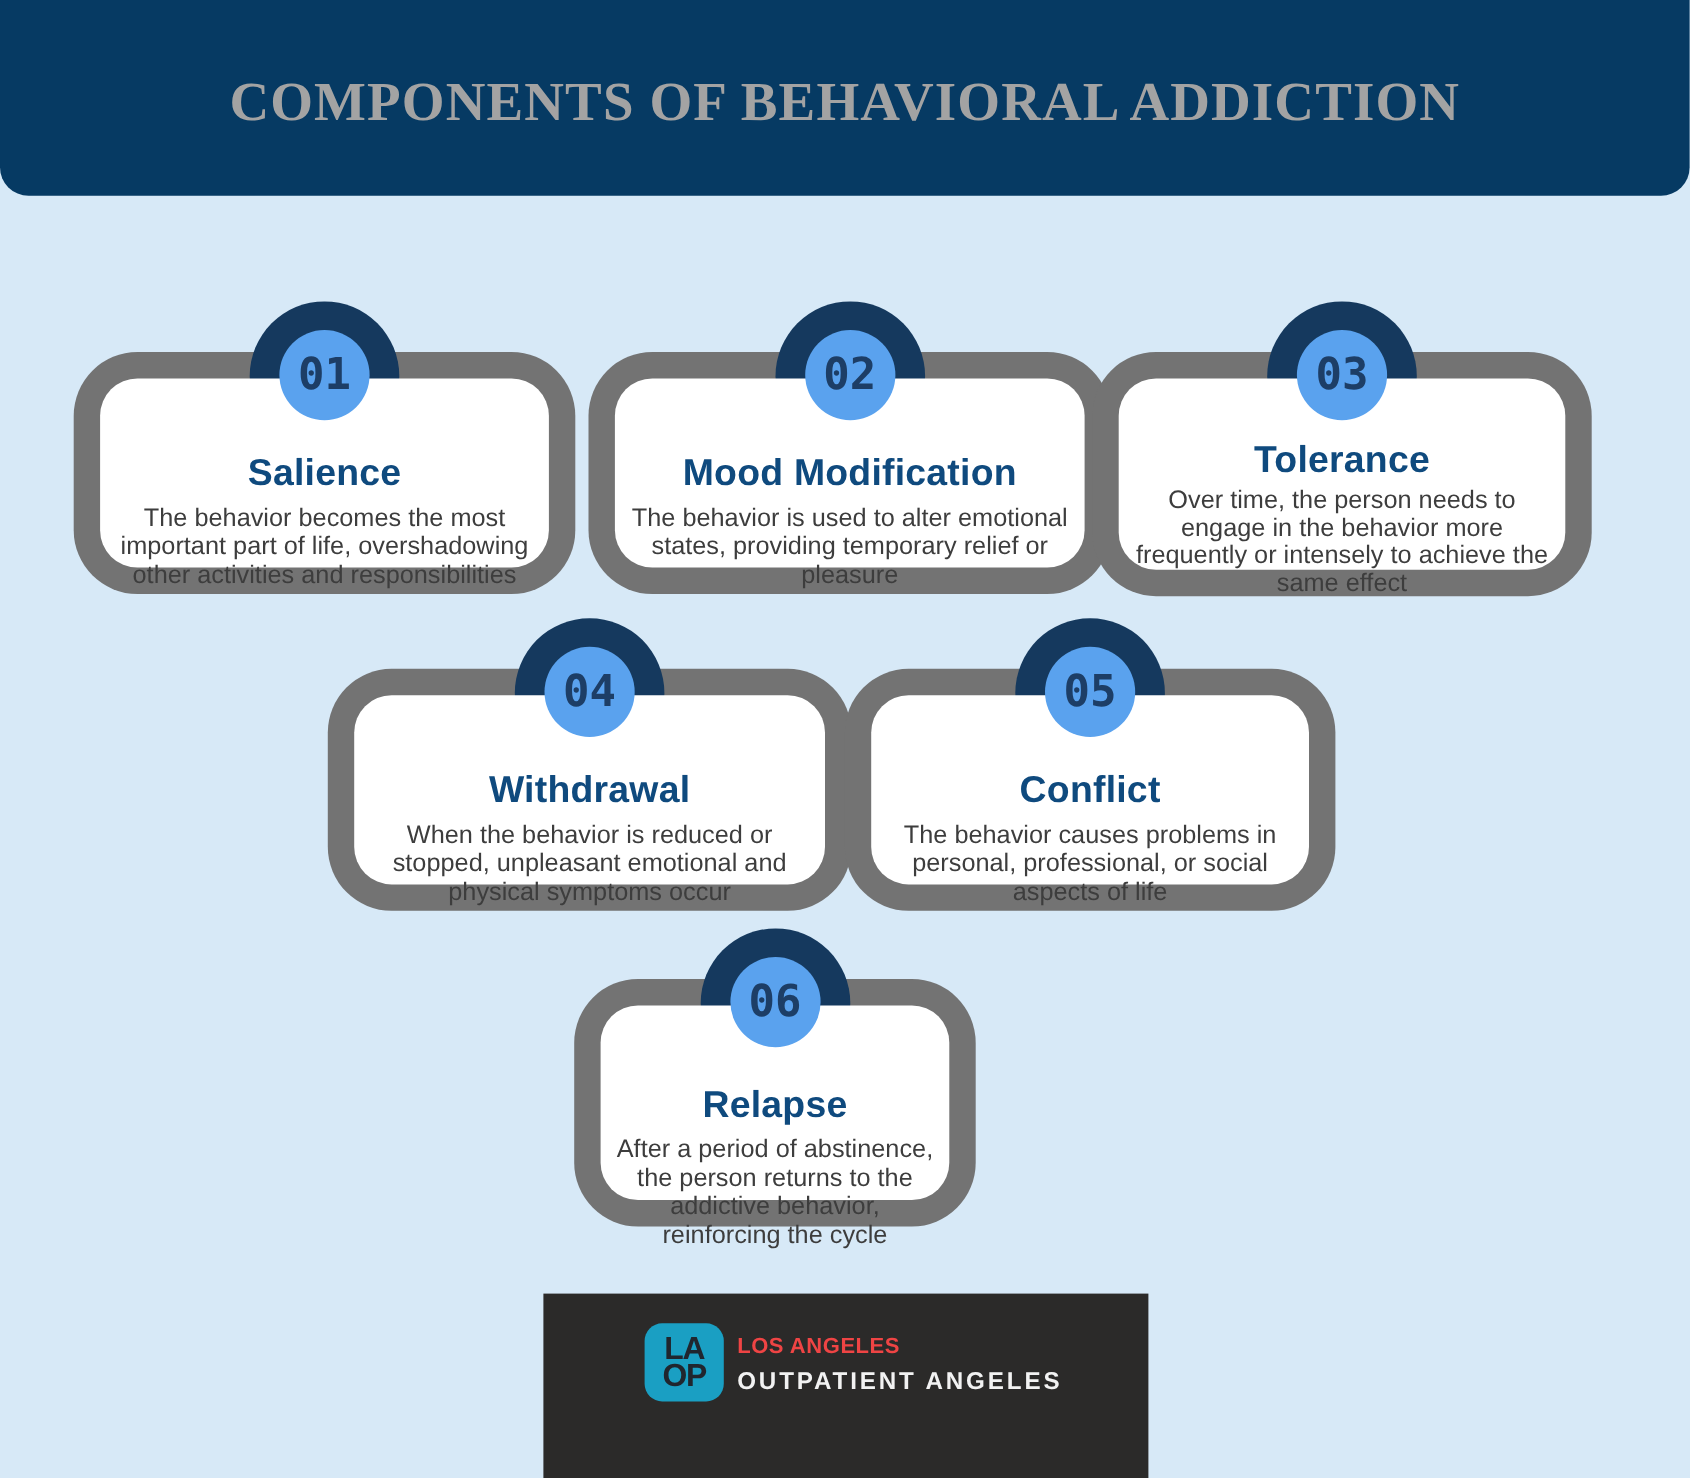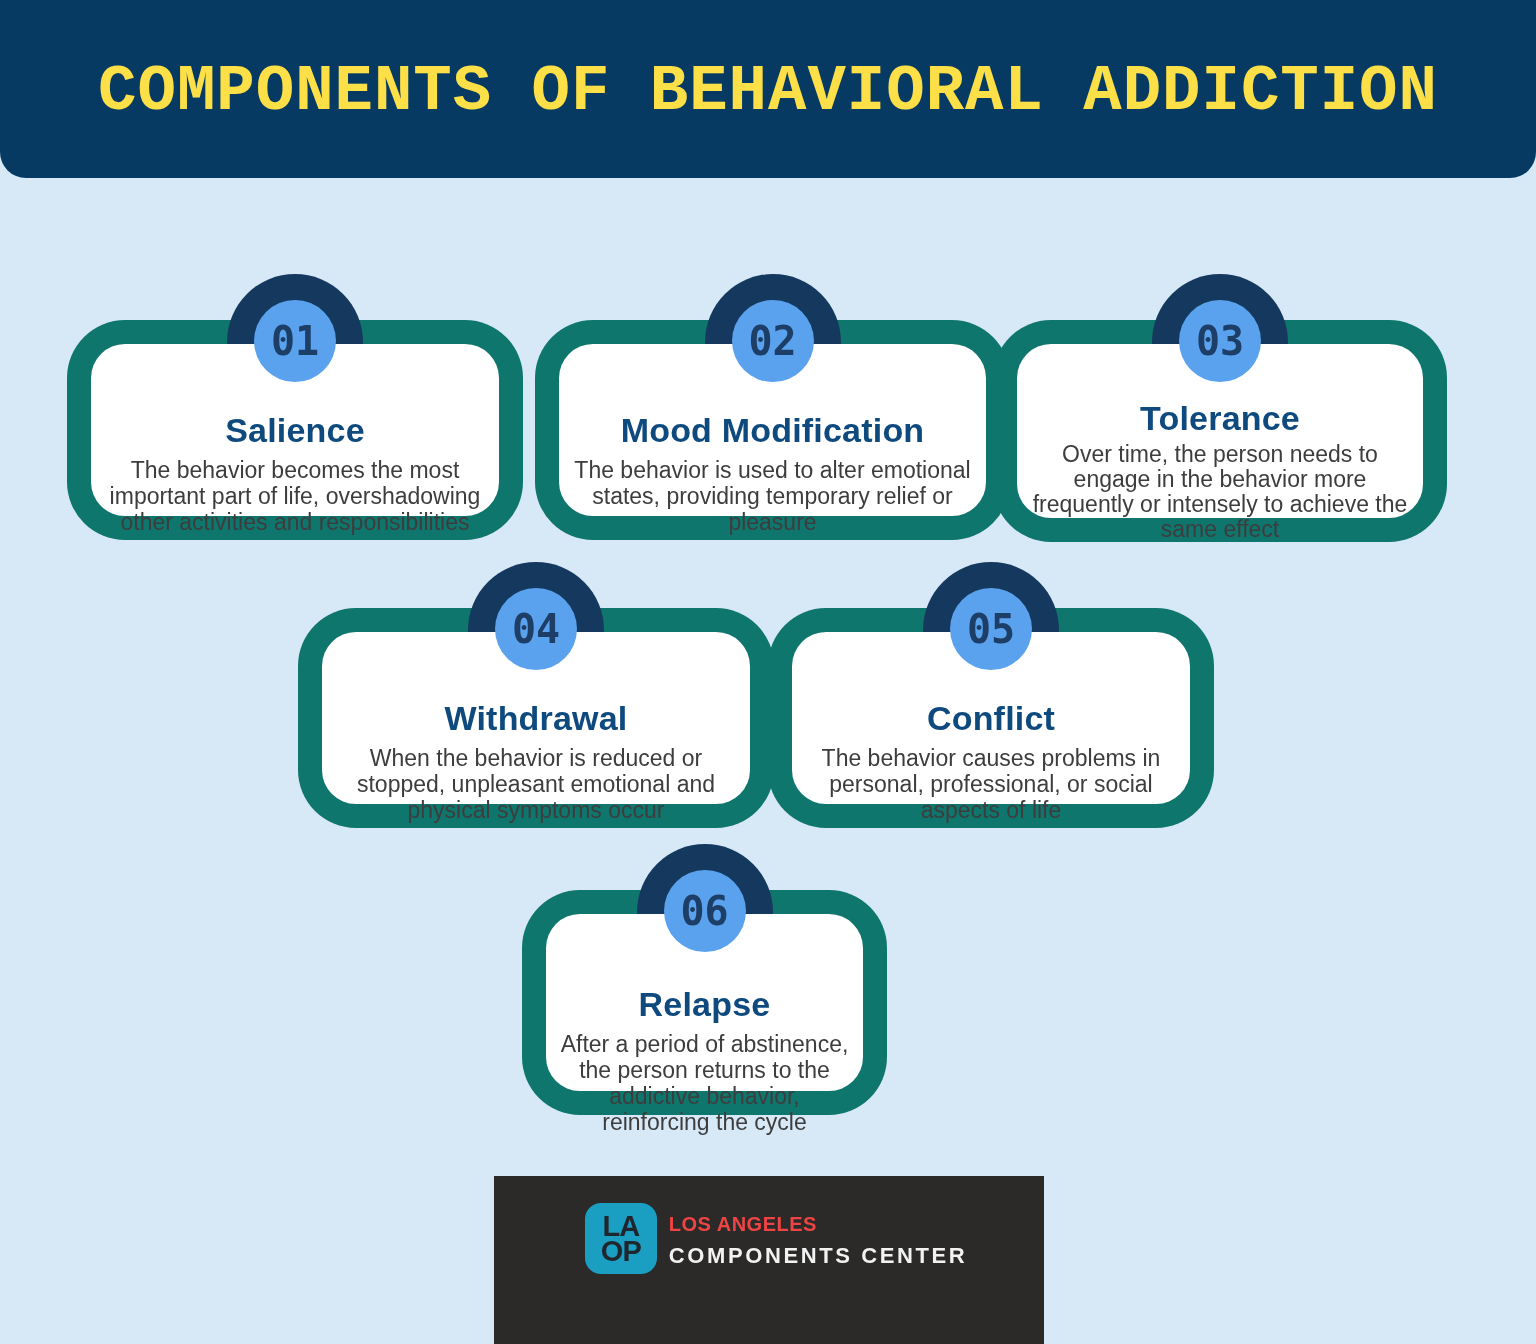--- a/index.html
+++ b/index.html
@@ -15,32 +15,32 @@
   
   .header {
     position: absolute; left: 0; top: 0;
     width: 1536px; height: 178px;
     background: #063a63;
     border-radius: 0 0 26px 26px;
     display: flex; align-items: center; justify-content: center;
   }
   .header-title {
     margin: 0; padding-top: 6px;
-    font-family: Liberation Mono, monospace;
-    font-weight: bold;
-    font-size: 64px;
+    font-family: Liberation Serif, serif;
+    font-weight: bold;
+    font-size: 50px;
     letter-spacing: 1px;
-    color: #fde047;
+    color: #a3a3a3;
     white-space: nowrap;
   }
 
   
   .card {
     position: absolute;
-    background: #0f766e;
+    background: #737373;
     border-radius: 58px;
   }
   .card-bump {
     position: absolute; left: 50%; top: -46px;
     transform: translateX(-50%);
     width: 136px; height: 136px;
     border-radius: 50%;
     background: #15395e;
     z-index: 0;
   }
@@ -196,17 +196,17 @@
     </div>
   </div>
 
   <div class="footer">
     <div class="logo-badge">
       <span>LA</span>
       <span>OP</span>
     </div>
     <div class="org-text">
       <span class="org-name">LOS ANGELES</span>
-      <span class="org-subtitle">COMPONENTS CENTER</span>
+      <span class="org-subtitle">OUTPATIENT ANGELES</span>
     </div>
   </div>
 
 </div>
 
 </body></html>

